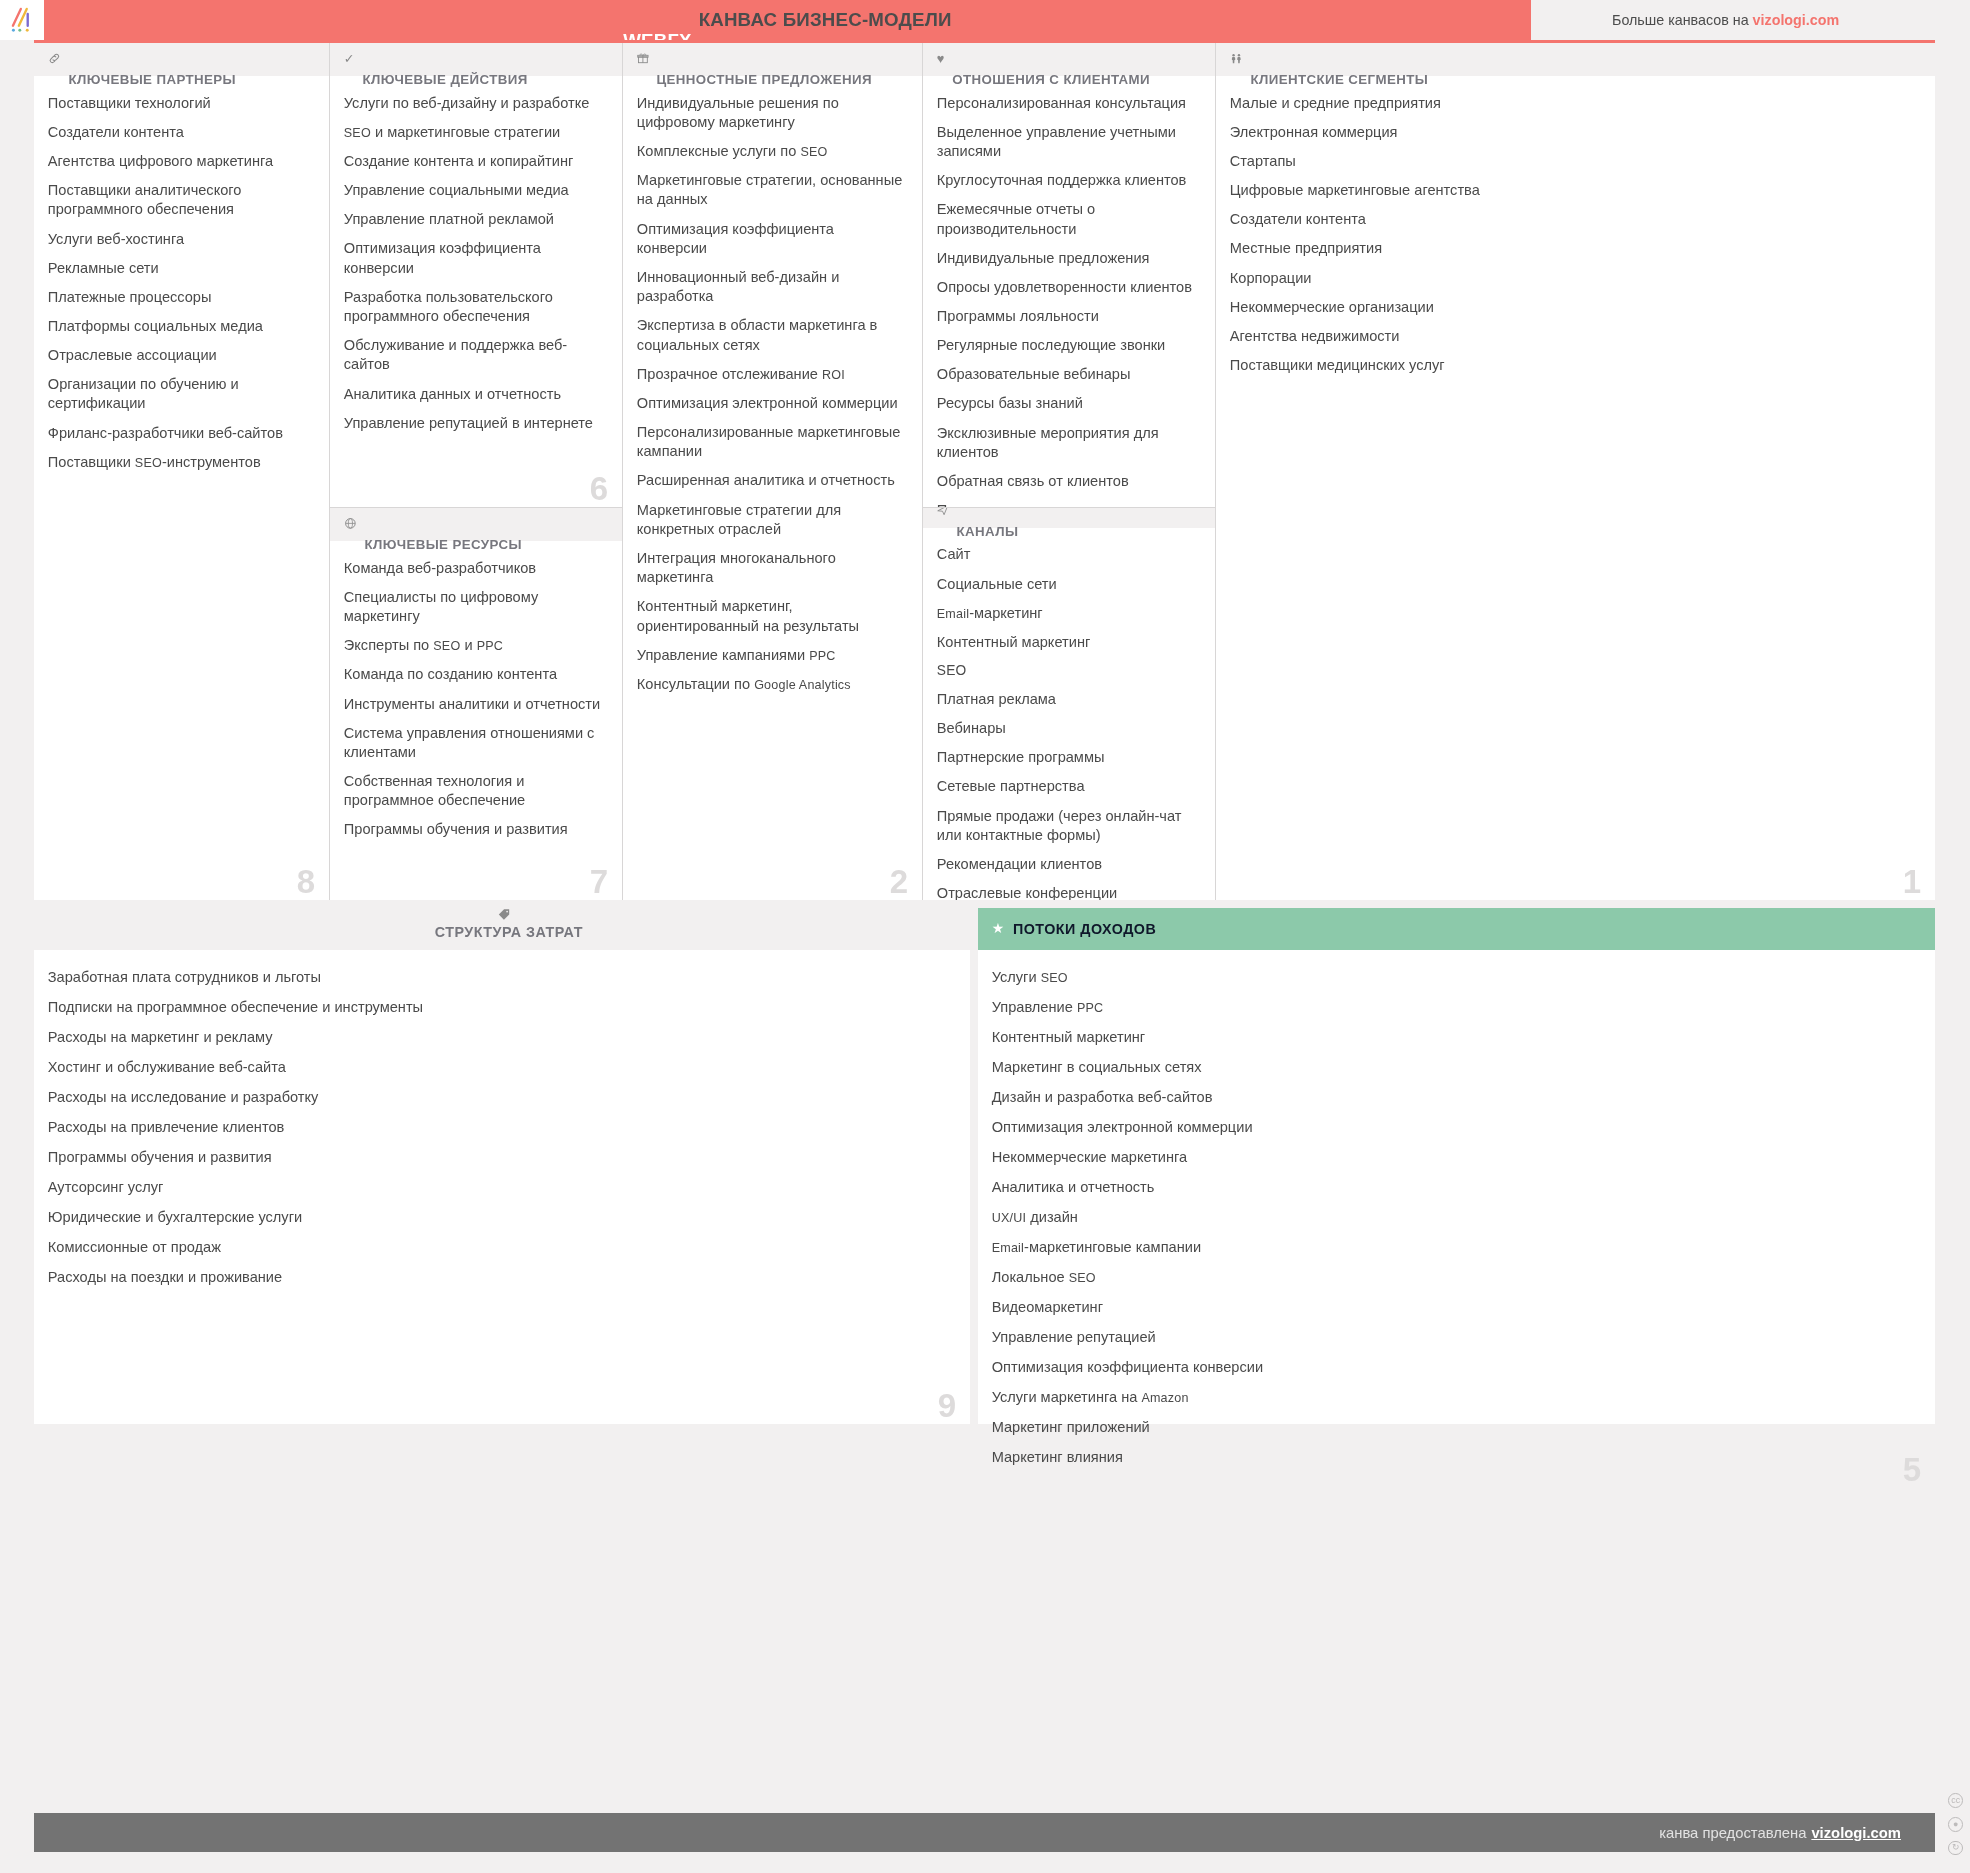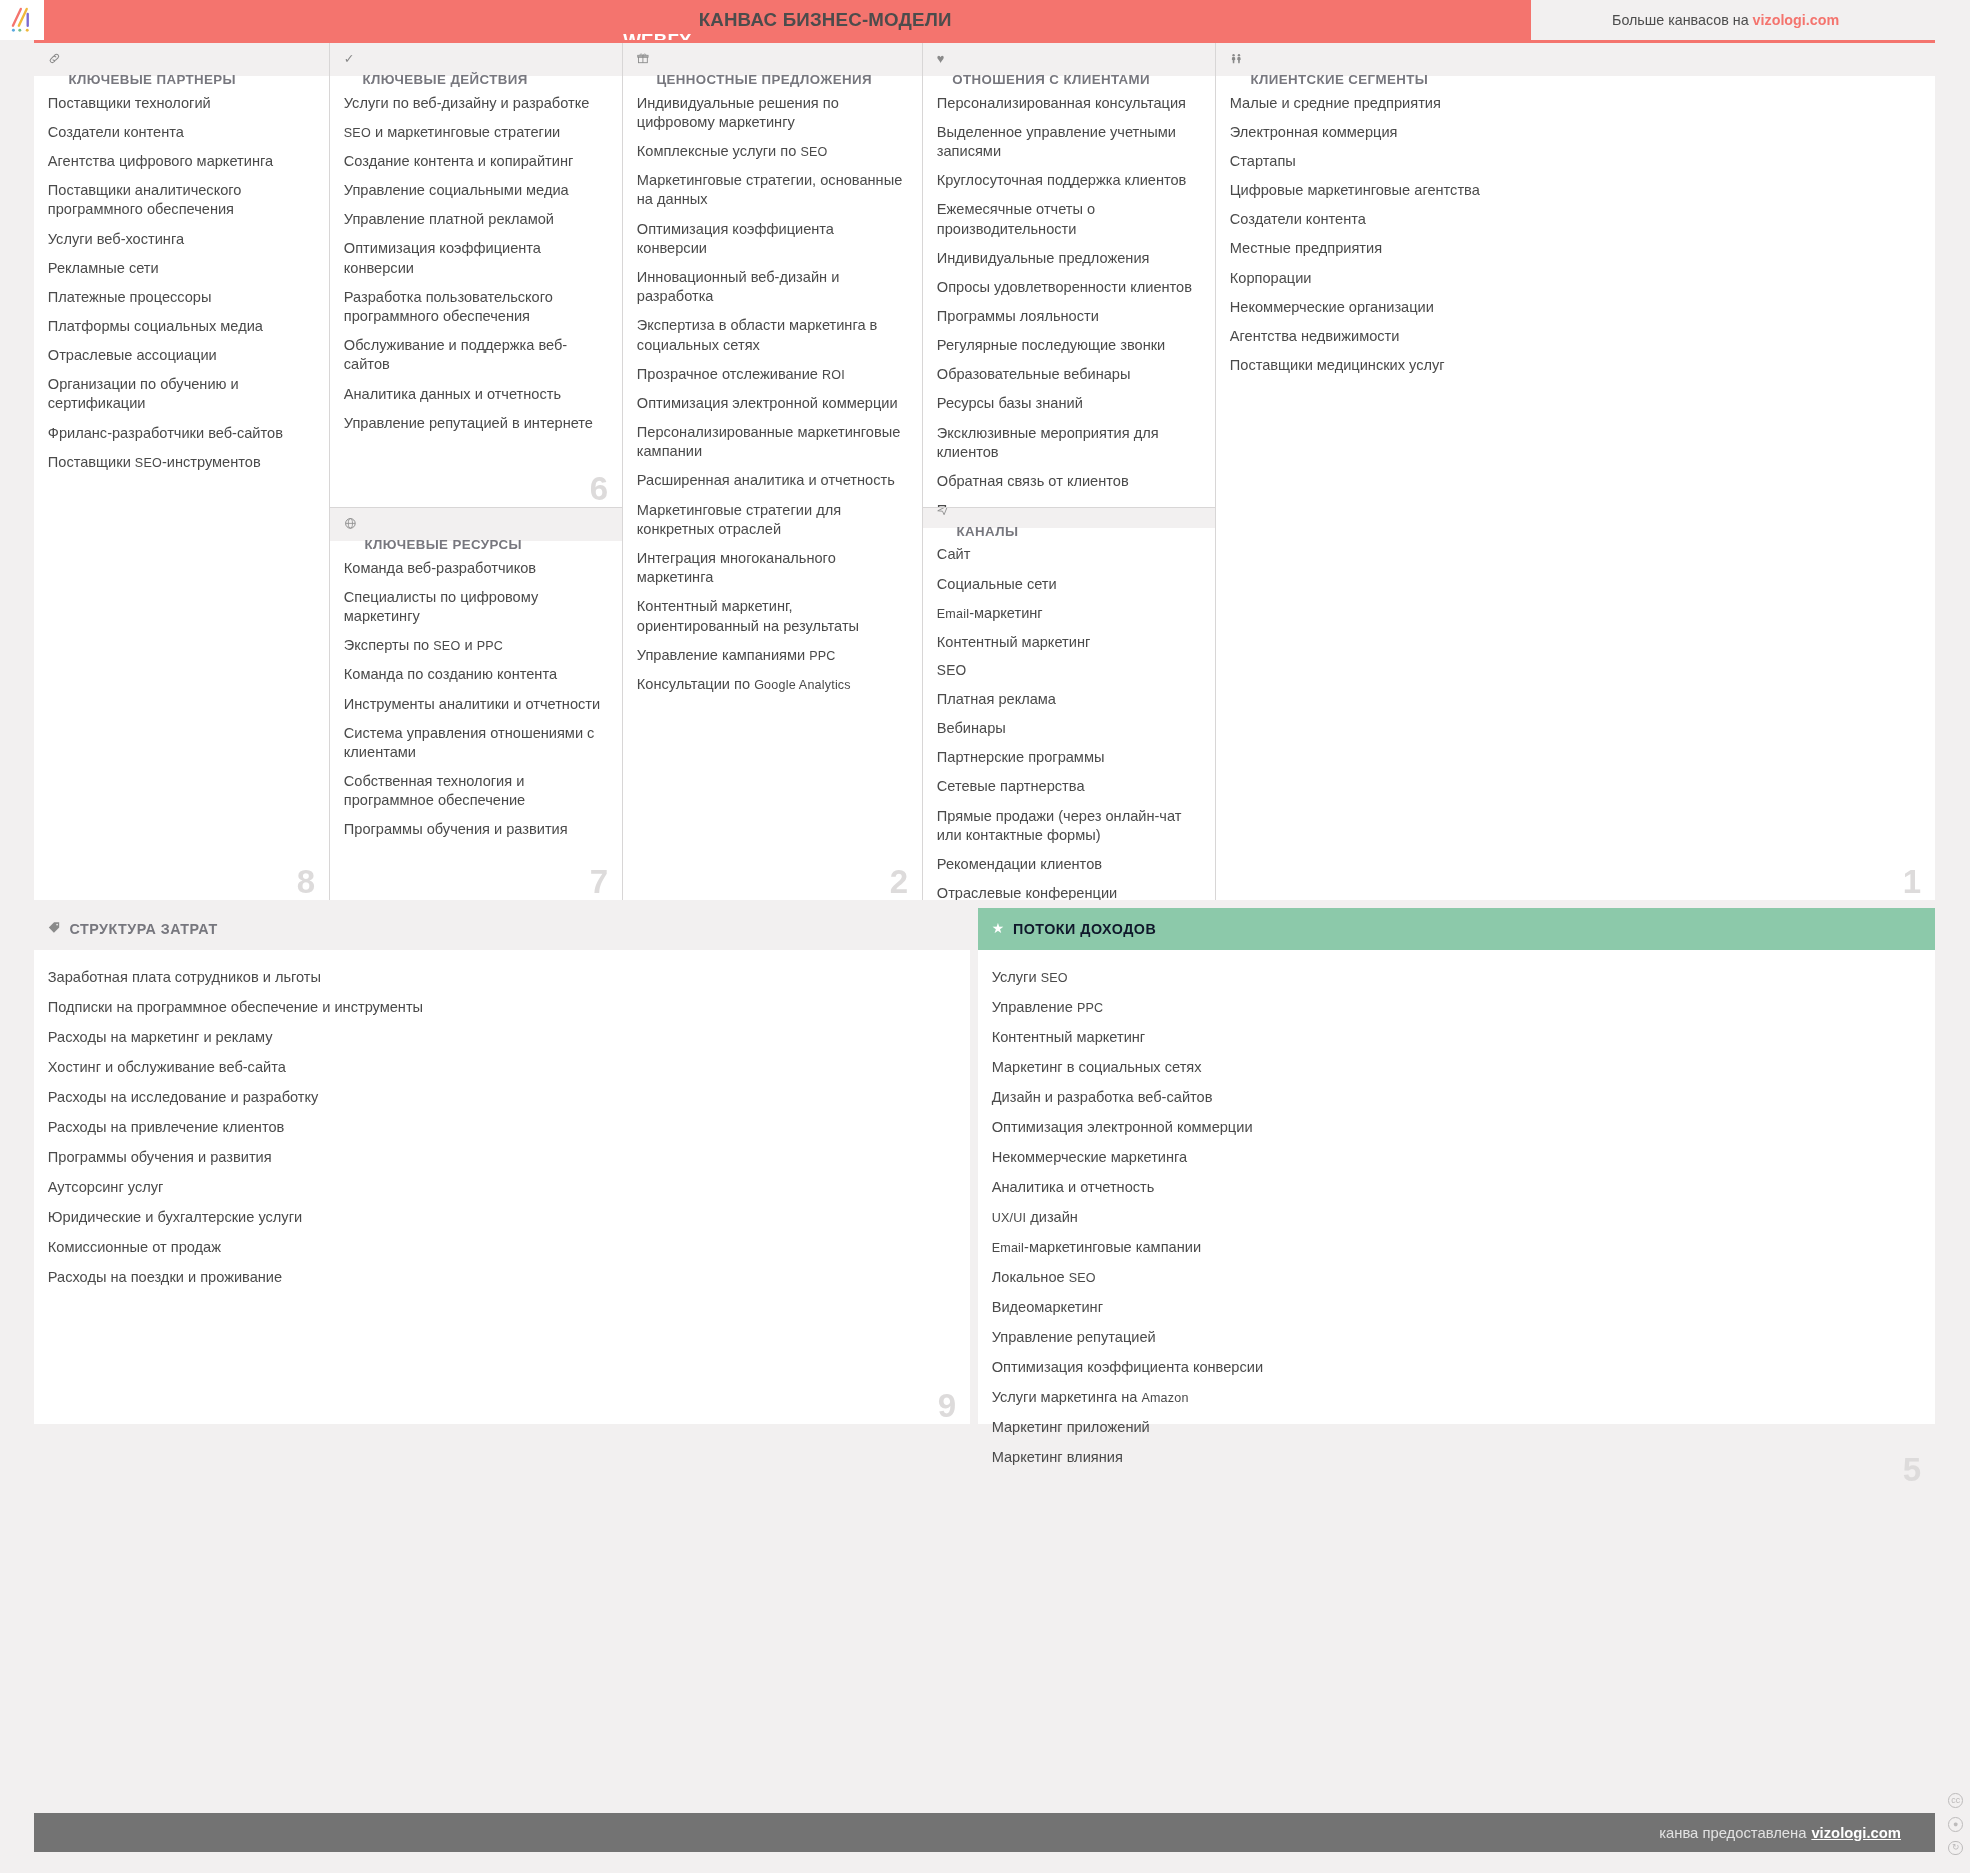--- a/index.html
+++ b/index.html
@@ -180,21 +180,21 @@
   .bot-cost { flex: 0 0 936px; margin-right: 7.9px; }
   .bot-rev  { flex: 1 1 auto; }
 
   .bot-head {
     height: 42px;
     flex: 0 0 42px;
     display: flex;
     align-items: center;
     padding-left: 13.8px;
   }
-  .bot-head.cost { background: #f2f0f0; }
+  .bot-head.cost { background: #f2f0f0; flex-direction: column; }
   .bot-head.rev  { background: #8cc9aa; }
 
   .bot-head .h-icon { font-size: 13.8px; margin-right: 8.9px; line-height: 1; }
   .bot-head.cost .h-icon { color: #8a8a8a; }
   .bot-head.rev  .h-icon { color: #ffffff; }
 
   .bot-head .h-label {
     font-size: 14.3px;
     font-weight: 700;
     letter-spacing: 0.5px;

